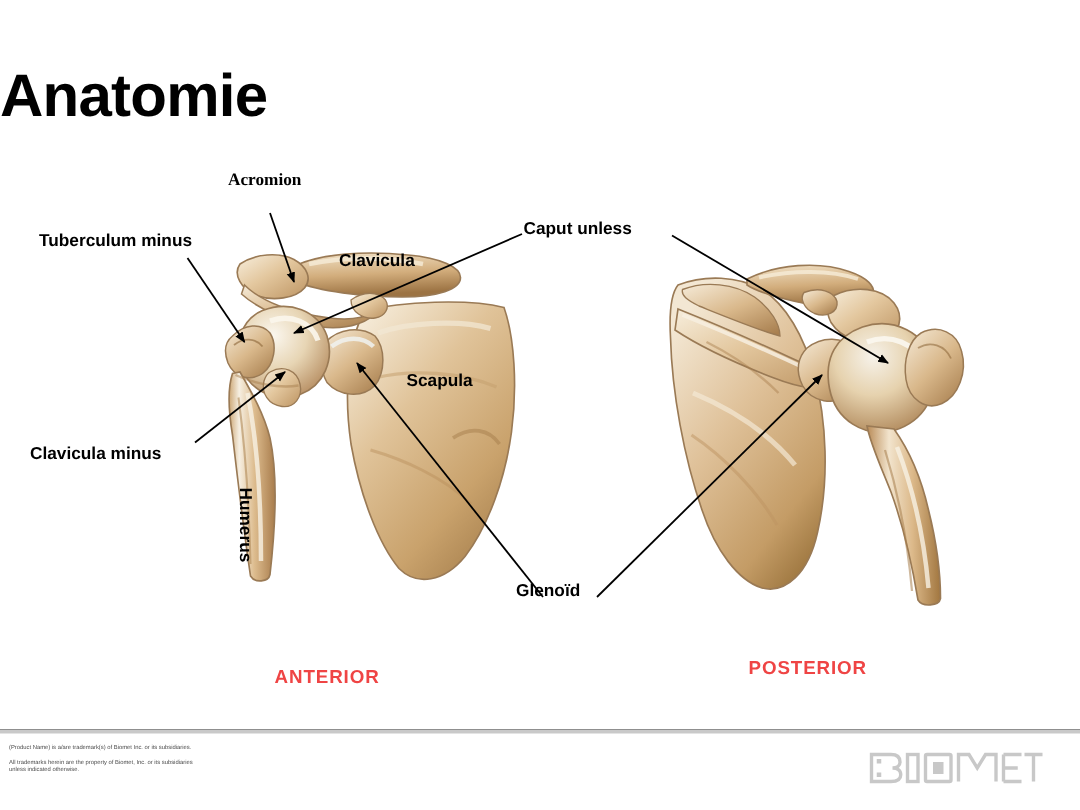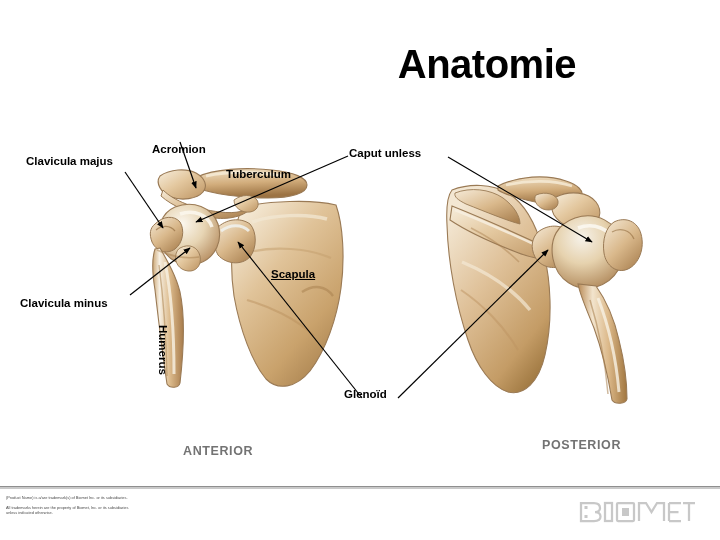--- a/index.html
+++ b/index.html
@@ -19,21 +19,21 @@
     position: absolute;
     inset: 0;
     background: #ffffff;
   }
   
   #slide-title {
     position: absolute;
     left: 0;
     top: 44px;
     width: 576px;
-    text-align: right;
+    text-align: left;
     font-size: 40px;
     font-weight: bold;
     letter-spacing: -0.5px;
     line-height: 1;
     color: #000000;
   }
   
   #artwork {
     position: absolute;
     left: 0;
@@ -48,43 +48,43 @@
     font-weight: bold;
     color: #000000;
     white-space: nowrap;
     line-height: 1.1;
   }
   .view-label {
     position: absolute;
     font-size: 12.5px;
     font-weight: bold;
     letter-spacing: 0.6px;
-    color: #737373;
+    color: #ef4444;
     white-space: nowrap;
   }
   .label-rot {
     position: absolute;
     font-size: 11.5px;
     font-weight: bold;
     color: #000000;
     white-space: nowrap;
     transform-origin: 0 0;
     transform: rotate(90deg);
   }
   
-  #lbl-acromion          { left: 152px; top: 143px; }
+  #lbl-acromion          { left: 152px; top: 114px; font-family: Liberation Serif, serif; }
   #lbl-tub-majus         { left: 26px;  top: 155px; }
   #lbl-tub-minus         { left: 20px;  top: 297px; }
   #lbl-clavicula         { left: 226px; top: 168px; }
-  #lbl-scapula           { left: 271px; top: 268px; text-decoration: underline; }
+  #lbl-scapula           { left: 271px; top: 248px; }
   #lbl-caput             { left: 349px; top: 147px; }
   #lbl-glenoid           { left: 344px; top: 388px; }
   #lbl-humerus           { left: 169px; top: 325px; }
   #lbl-anterior          { left: 183px; top: 444px; }
-  #lbl-posterior         { left: 542px; top: 438px; }
+  #lbl-posterior         { left: 499px; top: 438px; }
 
   
   #footer-divider {
     position: absolute;
     left: 0;
     top: 486px;
     width: 720px;
     height: 3px;
     background: linear-gradient(to bottom, #8f8f8f 0 1px, #c9c9c9 1px 3px);
   }
@@ -275,25 +275,25 @@
       <line x1="130" y1="295" x2="190" y2="248" marker-end="url(#arrowHead)"></line>
       <line x1="348" y1="156" x2="196" y2="222" marker-end="url(#arrowHead)"></line>
       <line x1="448" y1="157" x2="592" y2="242" marker-end="url(#arrowHead)"></line>
       <line x1="362" y1="398" x2="238" y2="242" marker-end="url(#arrowHead)"></line>
       <line x1="398" y1="398" x2="548" y2="250" marker-end="url(#arrowHead)"></line>
     </g>
   </svg>
 
   <div class="label" id="lbl-acromion">Acromion</div>
 
-  <div class="label" id="lbl-tub-majus">Clavicula majus</div>
+  <div class="label" id="lbl-tub-majus">Tuberculum minus</div>
 
   <div class="label" id="lbl-tub-minus">Clavicula minus</div>
 
-  <div class="label" id="lbl-clavicula">Tuberculum</div>
+  <div class="label" id="lbl-clavicula">Clavicula</div>
 
   <div class="label" id="lbl-scapula">Scapula</div>
 
   <div class="label" id="lbl-caput">Caput unless</div>
 
   <div class="label" id="lbl-glenoid">Glenoïd</div>
 
   <div class="label-rot" id="lbl-humerus">Humerus</div>
 
   <div class="view-label" id="lbl-anterior">ANTERIOR</div>

